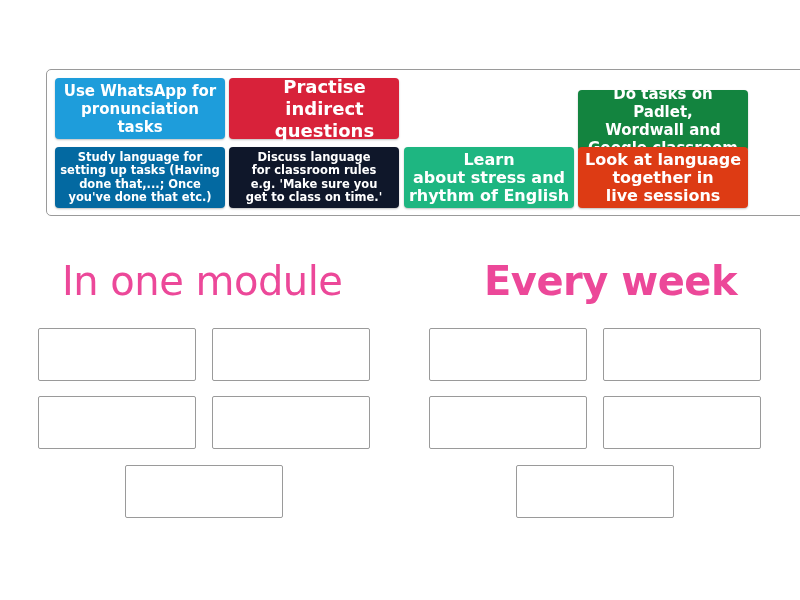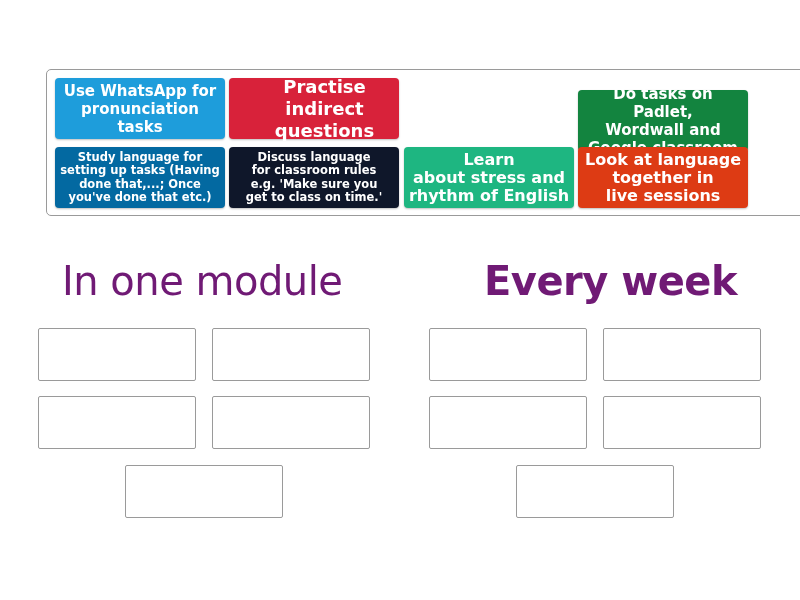--- a/index.html
+++ b/index.html
@@ -3,21 +3,21 @@
 <meta charset="utf-8">
 <style>
   html, body { margin:0; padding:0; background:#ffffff; }
   body { width:800px; height:600px; position:relative; overflow:hidden; font-family:"DejaVu Sans", sans-serif; }
   .tray { position:absolute; left:46px; top:69px; width:762px; height:147px; border:1px solid #9a9a9a; border-radius:5px; box-sizing:border-box; background:#fff; }
   .tile { position:absolute; width:170px; height:61px; border-radius:4px; color:#fff; font-weight:bold; display:flex; align-items:center; justify-content:center; text-align:center; box-sizing:border-box; padding:0 3px; white-space:pre-line; box-shadow:0 1px 2px rgba(0,0,0,0.25); cursor:grab; }
   .t-lg { font-size:15px; line-height:18px; }
   .t-xl { font-size:18px; line-height:22px;padding-left:24px; }
   .t-sm { font-size:11.5px; line-height:13.5px; }
   .t-md { font-size:16px; line-height:18px; }
-  .heading { position:absolute; font-size:40px; color:#701a75; font-family:"DejaVu Sans", sans-serif; font-weight:normal; letter-spacing:-0.5px; }
+  .heading { position:absolute; font-size:40px; color:#ec4899; font-family:"DejaVu Sans", sans-serif; font-weight:normal; letter-spacing:-0.5px; }
   .slot { position:absolute; width:158px; height:53px; border:1px solid #9a9a9a; border-radius:2px; box-sizing:border-box; background:#fff; }
 </style>
 </head>
 <body>
 
 <div class="tray">
   <div class="tile t-lg" style="left:8px;top:8px;background:#1e9ddb;">Use WhatsApp for
 pronunciation tasks</div>
   <div class="tile t-xl" style="left:182px;top:8px;background:#d8223a;">Practise indirect
 questions</div>

